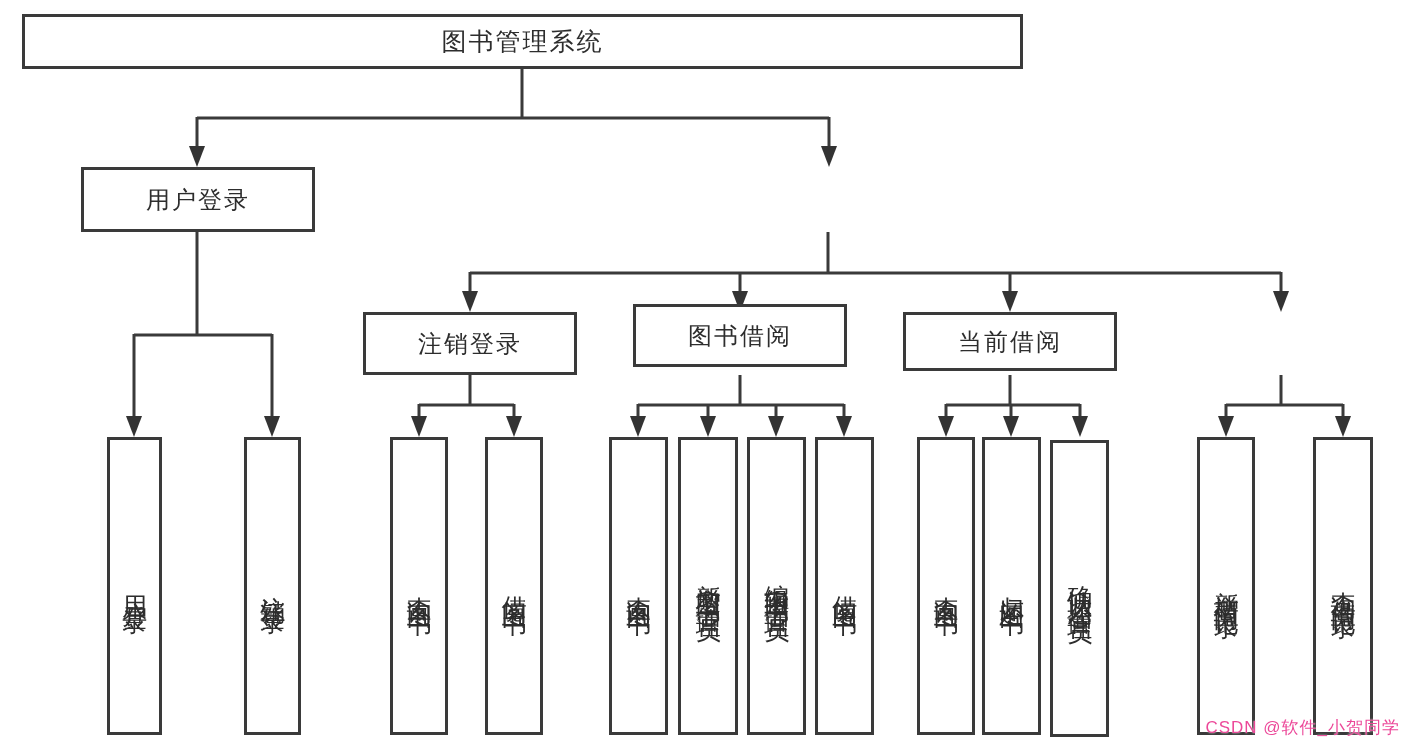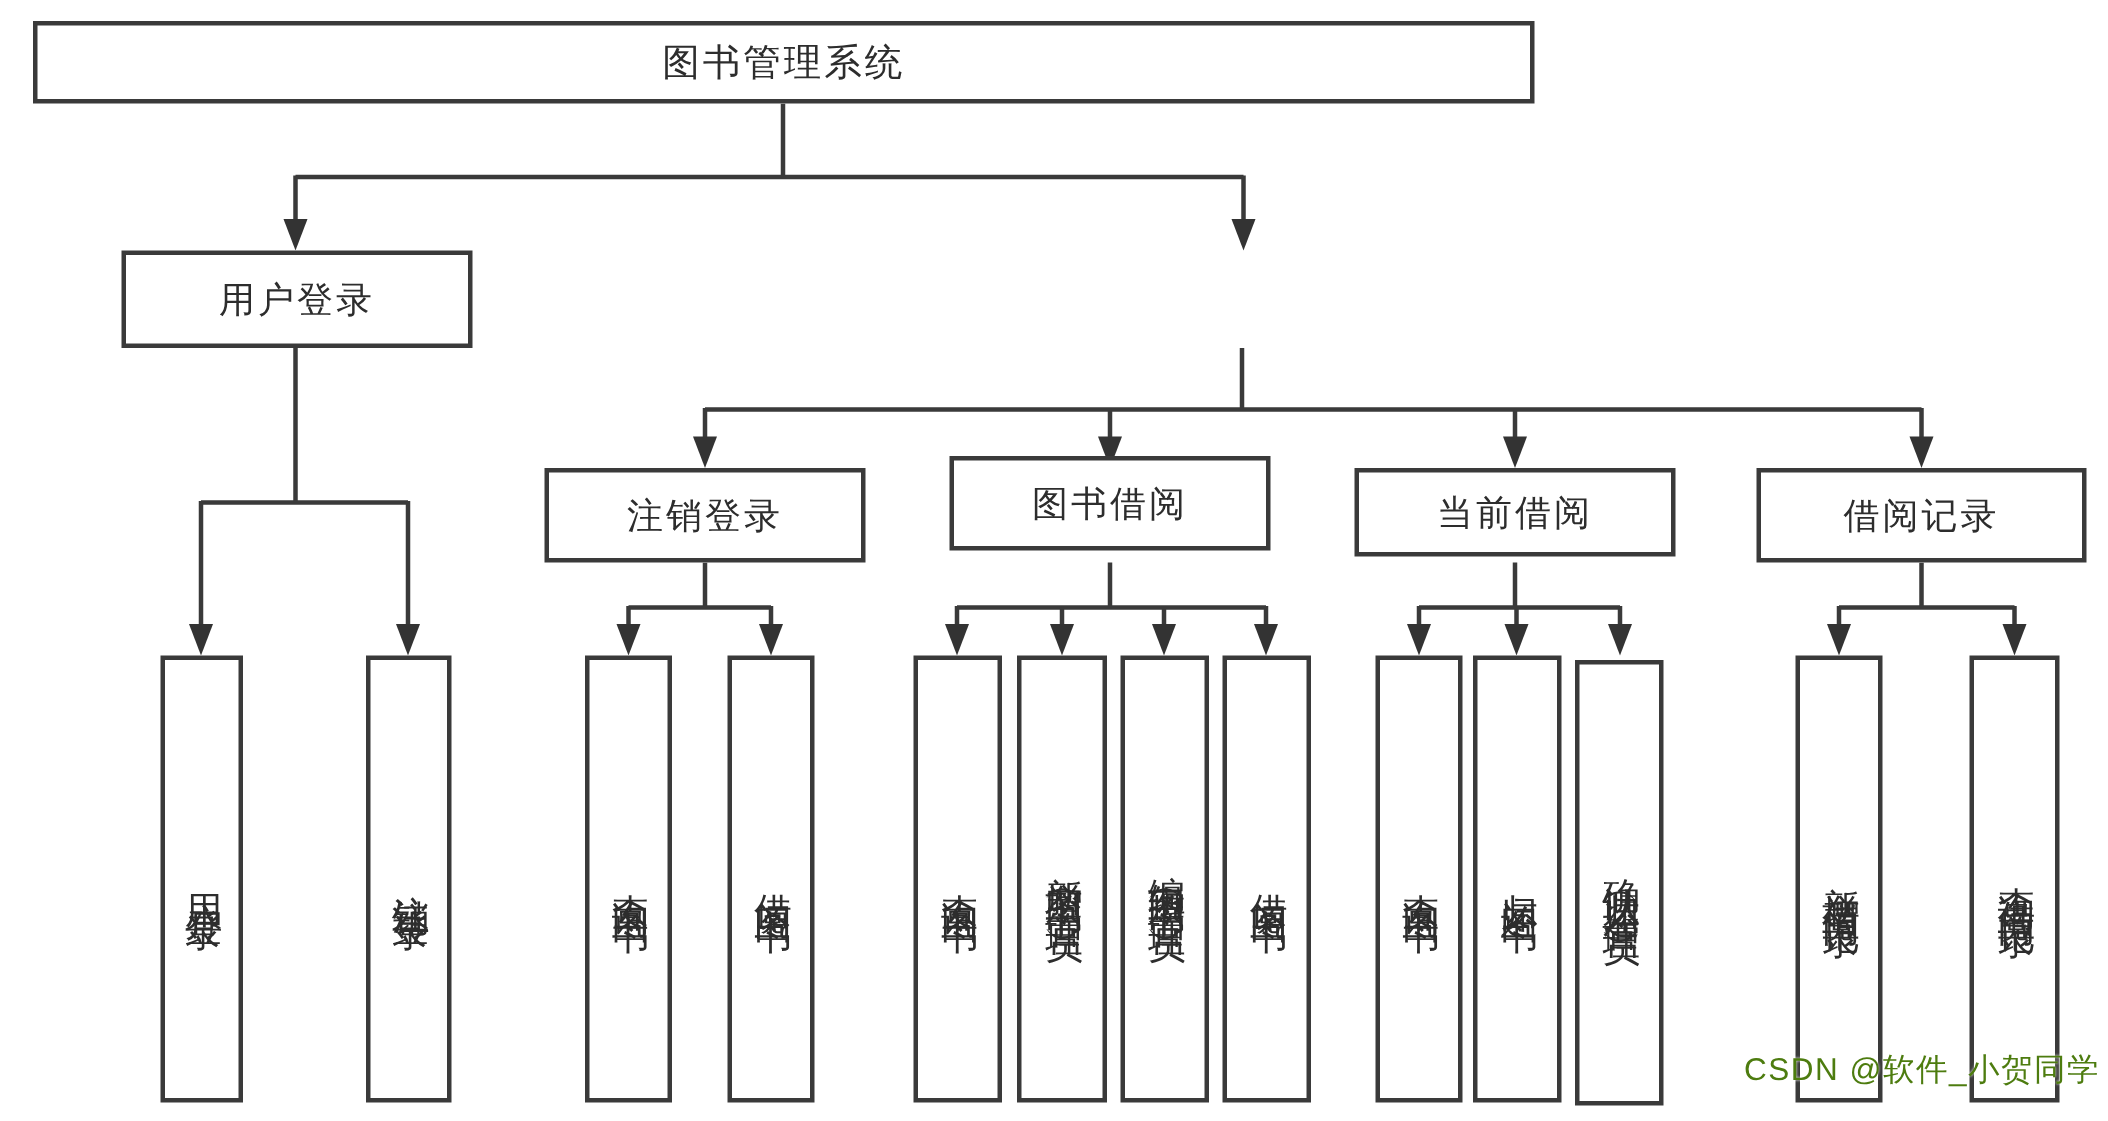--- a/index.html
+++ b/index.html
@@ -30,23 +30,23 @@
   .v-label {
     writing-mode:vertical-rl;
     text-orientation:mixed;
     font-size:25px;
     letter-spacing:5px;
     line-height:1.1;
   }
   .watermark {
     position:absolute;
     right:5px;
-    bottom:20px;
-    font-size:21px;
-    color:#4d7c0f;
+    bottom:8px;
+    font-size:17px;
+    color:#ec4899;
     letter-spacing:1px;
     text-shadow:0 0 2px #ffffff;
     white-space:nowrap;
   }
 </style>
 </head>
 <body>
 
 <div class="canvas">
 
@@ -100,23 +100,20 @@
 
   <div class="box" style="left:363px; top:312px; width:214px; height:63px;">
     <span class="h-label">注销登录</span>
   </div>
   <div class="box" style="left:633px; top:304px; width:214px; height:63px;">
     <span class="h-label">图书借阅</span>
   </div>
   <div class="box" style="left:903px; top:312px; width:214px; height:59px;">
     <span class="h-label">当前借阅</span>
   </div>
-  <div class="box" style="left:1171px; top:312px; width:220px; height:63px;">
-    <span class="h-label">借阅记录</span>
-  </div>
 
   <div class="box" style="left:107px; top:437px; width:55px; height:298px;">
     <span class="v-label">用户登录</span>
   </div>
   <div class="box" style="left:244px; top:437px; width:57px; height:298px;">
     <span class="v-label">注销登录</span>
   </div>
 
   <div class="box" style="left:390px; top:437px; width:58px; height:298px;">
     <span class="v-label">查询图书</span>

